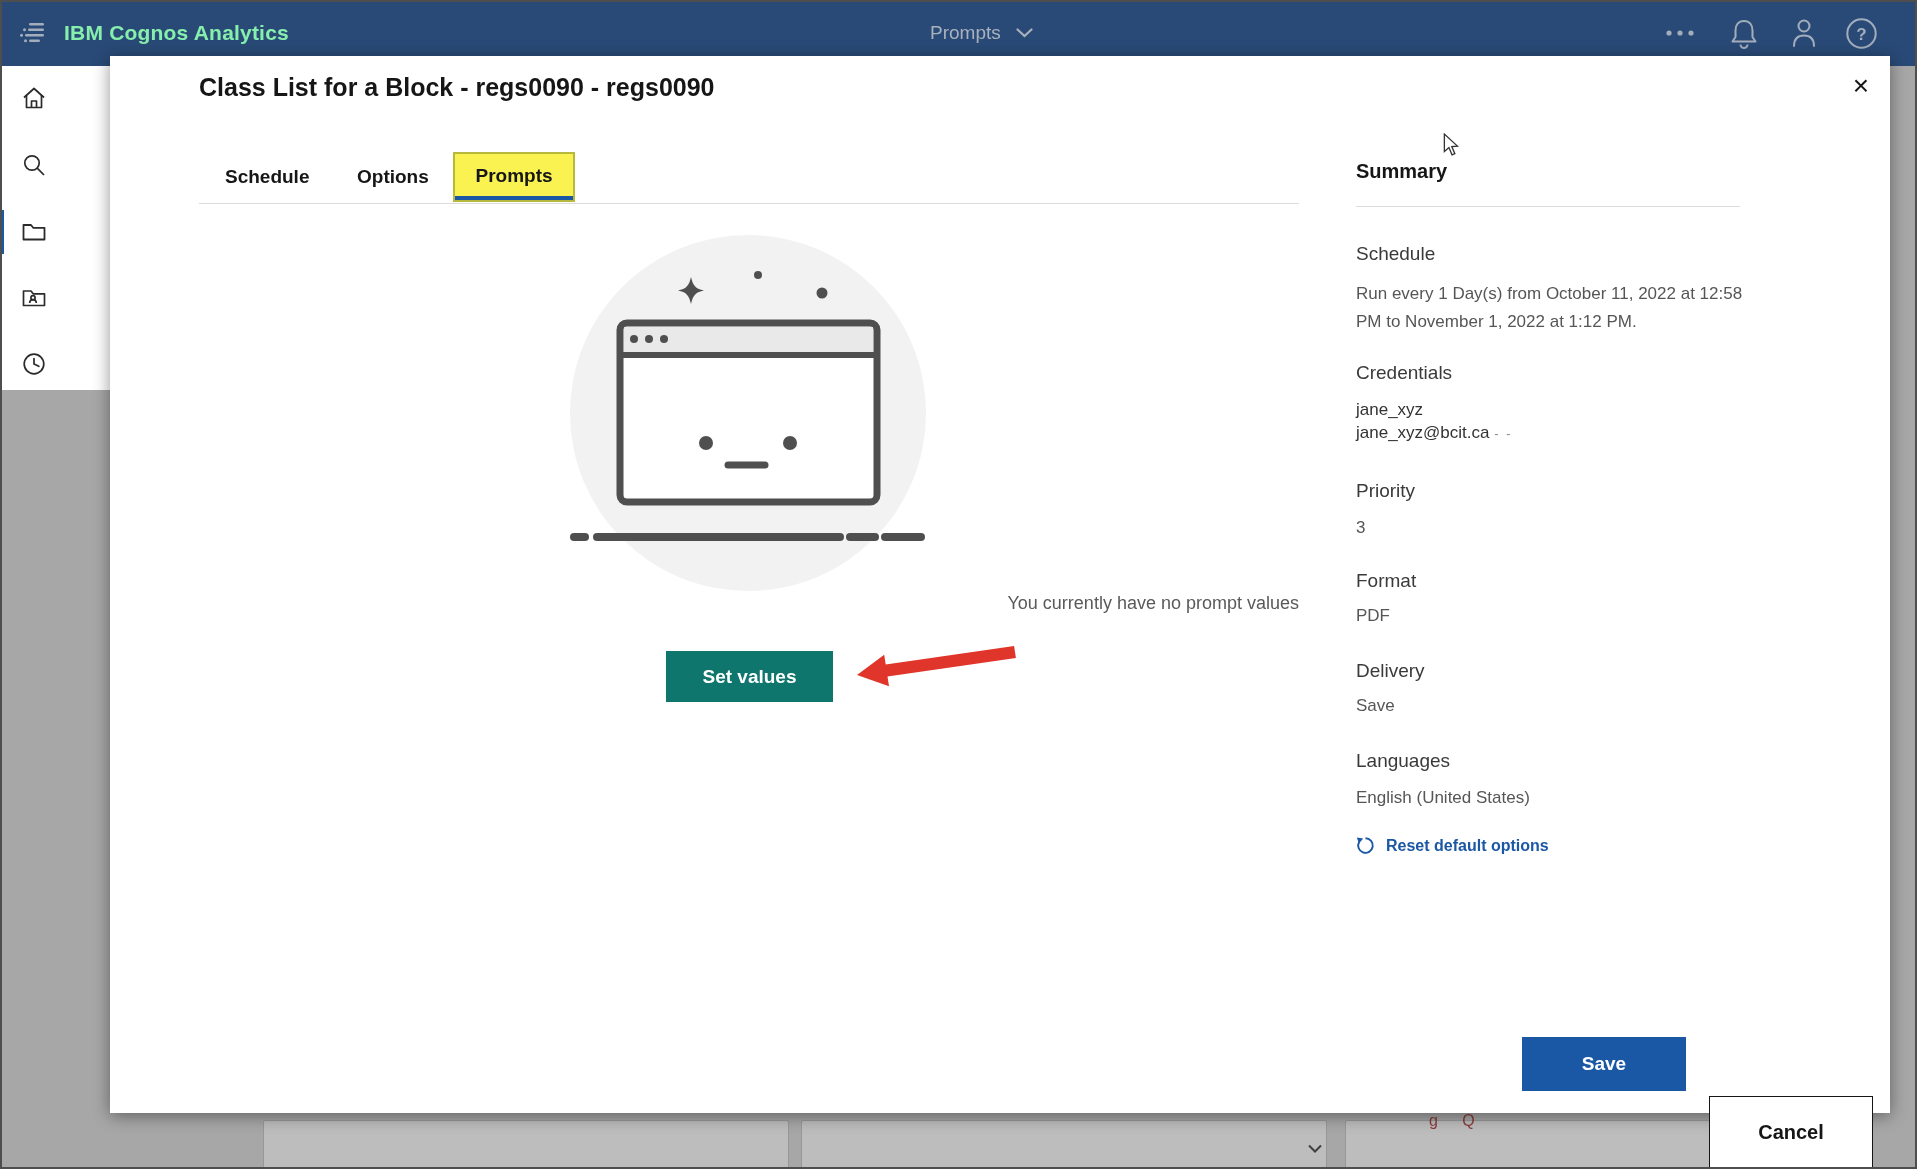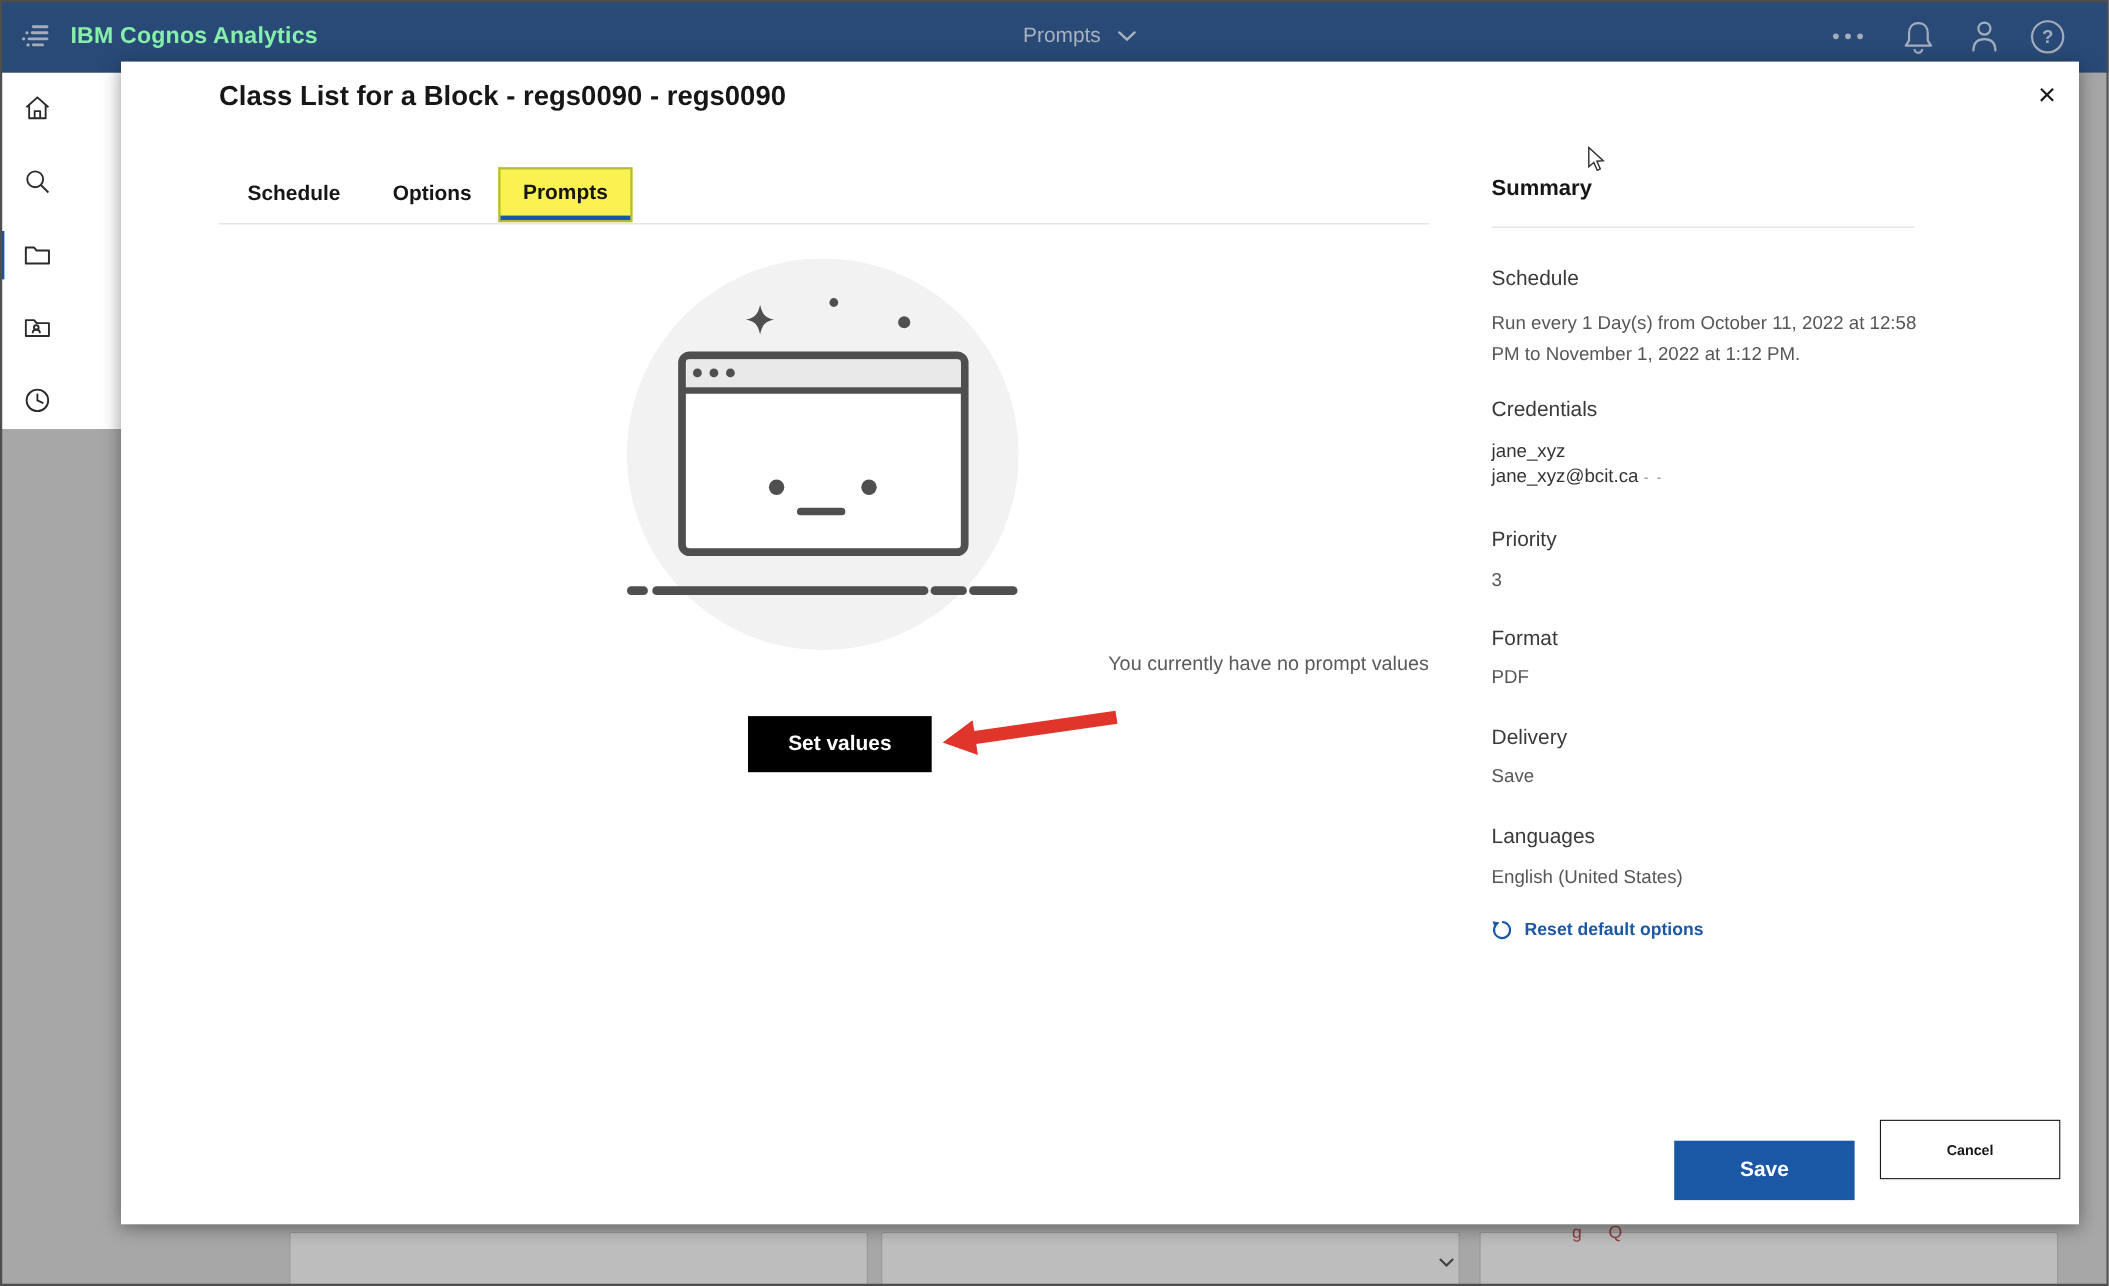--- a/index.html
+++ b/index.html
@@ -38,38 +38,38 @@
   .tab.t1 { left:115px; }
   .tab.t2 { left:247px; }
   .tab-highlight { position:absolute; left:343px; top:96px; width:122px; height:50px; background:#f9f251; border:2px solid #b6b93c; text-align:center; cursor:pointer; }
   .tab-highlight .lbl { display:block; line-height:43px; font-size:19px; font-weight:600; color:#161616; }
   .tab-underline { position:absolute; left:0; right:0; bottom:0; height:4px; background:#1a57a5; }
   .tabs-sep { position:absolute; left:89px; top:147px; width:1100px; height:1px; background:#dcdcdc; }
 
   
   .illus { position:absolute; left:453px; top:172px; }
   .empty-msg { position:absolute; left:89px; top:537px; width:1100px; text-align:right; font-size:18px; color:#5a5a5a; }
-  .set-values-btn { position:absolute; left:556px; top:595px; width:167px; height:51px; background:#000000; border:none; color:#ffffff; font-family:"Liberation Sans",sans-serif; font-size:19px; font-weight:bold; cursor:pointer;margin-left:14px; }
+  .set-values-btn { position:absolute; left:556px; top:595px; width:167px; height:51px; background:#0f766e; border:none; color:#ffffff; font-family:"Liberation Sans",sans-serif; font-size:19px; font-weight:bold; cursor:pointer; }
   .red-arrow { position:absolute; left:741px; top:583px; }
 
   
   .cursor-icon { position:absolute; left:1333px; top:77px; }
   .sum-heading { position:absolute; left:1246px; top:104px; font-size:20px; font-weight:bold; color:#161616; }
   .sum-sep { position:absolute; left:1246px; top:150px; width:384px; height:1px; background:#dcdcdc; }
   .sum-label { position:absolute; left:1246px; font-size:19px; color:#3a3a3a; }
   .sum-value { position:absolute; left:1246px; font-size:17px; color:#565656; }
   .sched-body { top:224px; width:392px; line-height:28px; }
   .cred-line { color:#333333; }
   .cred-suffix { color:#8a8a8a; font-size:13px; letter-spacing:2px; }
   .reset-link { position:absolute; left:1246px; top:780px; display:flex; align-items:center; gap:11px; cursor:pointer; }
   .reset-link span { font-size:16px; font-weight:bold; color:#1a57a5; }
 
   
   .btn-save { position:absolute; left:1412px; top:981px; width:164px; height:54px; background:#1a57a5; border:none; color:#fff; font-family:"Liberation Sans",sans-serif; font-size:19px; font-weight:bold; cursor:pointer; }
-  .btn-cancel { position:absolute; left:1599px; top:962px; width:164px; height:54px; background:#fff; border:1.5px solid #161616; color:#161616; font-family:"Liberation Sans",sans-serif; font-size:13px; font-weight:600; cursor:pointer; }
+  .btn-cancel { position:absolute; left:1599px; top:1040px; width:164px; height:72px; background:#fff; border:1.5px solid #161616; color:#161616; font-family:"Liberation Sans",sans-serif; font-size:20px; font-weight:600; cursor:pointer; }
 </style>
 </head>
 <body>
 
 <div class="header">
   <div class="menu-btn">
     <svg width="34" height="34" viewBox="0 0 34 34" fill="#a3adbc">
       <rect x="13" y="7" width="15" height="2.6" rx="1.3"></rect>
       <circle cx="8.5" cy="13.8" r="1.5"></circle>
         <rect x="12" y="12.5" width="16" height="2.6" rx="1.3"></rect>

